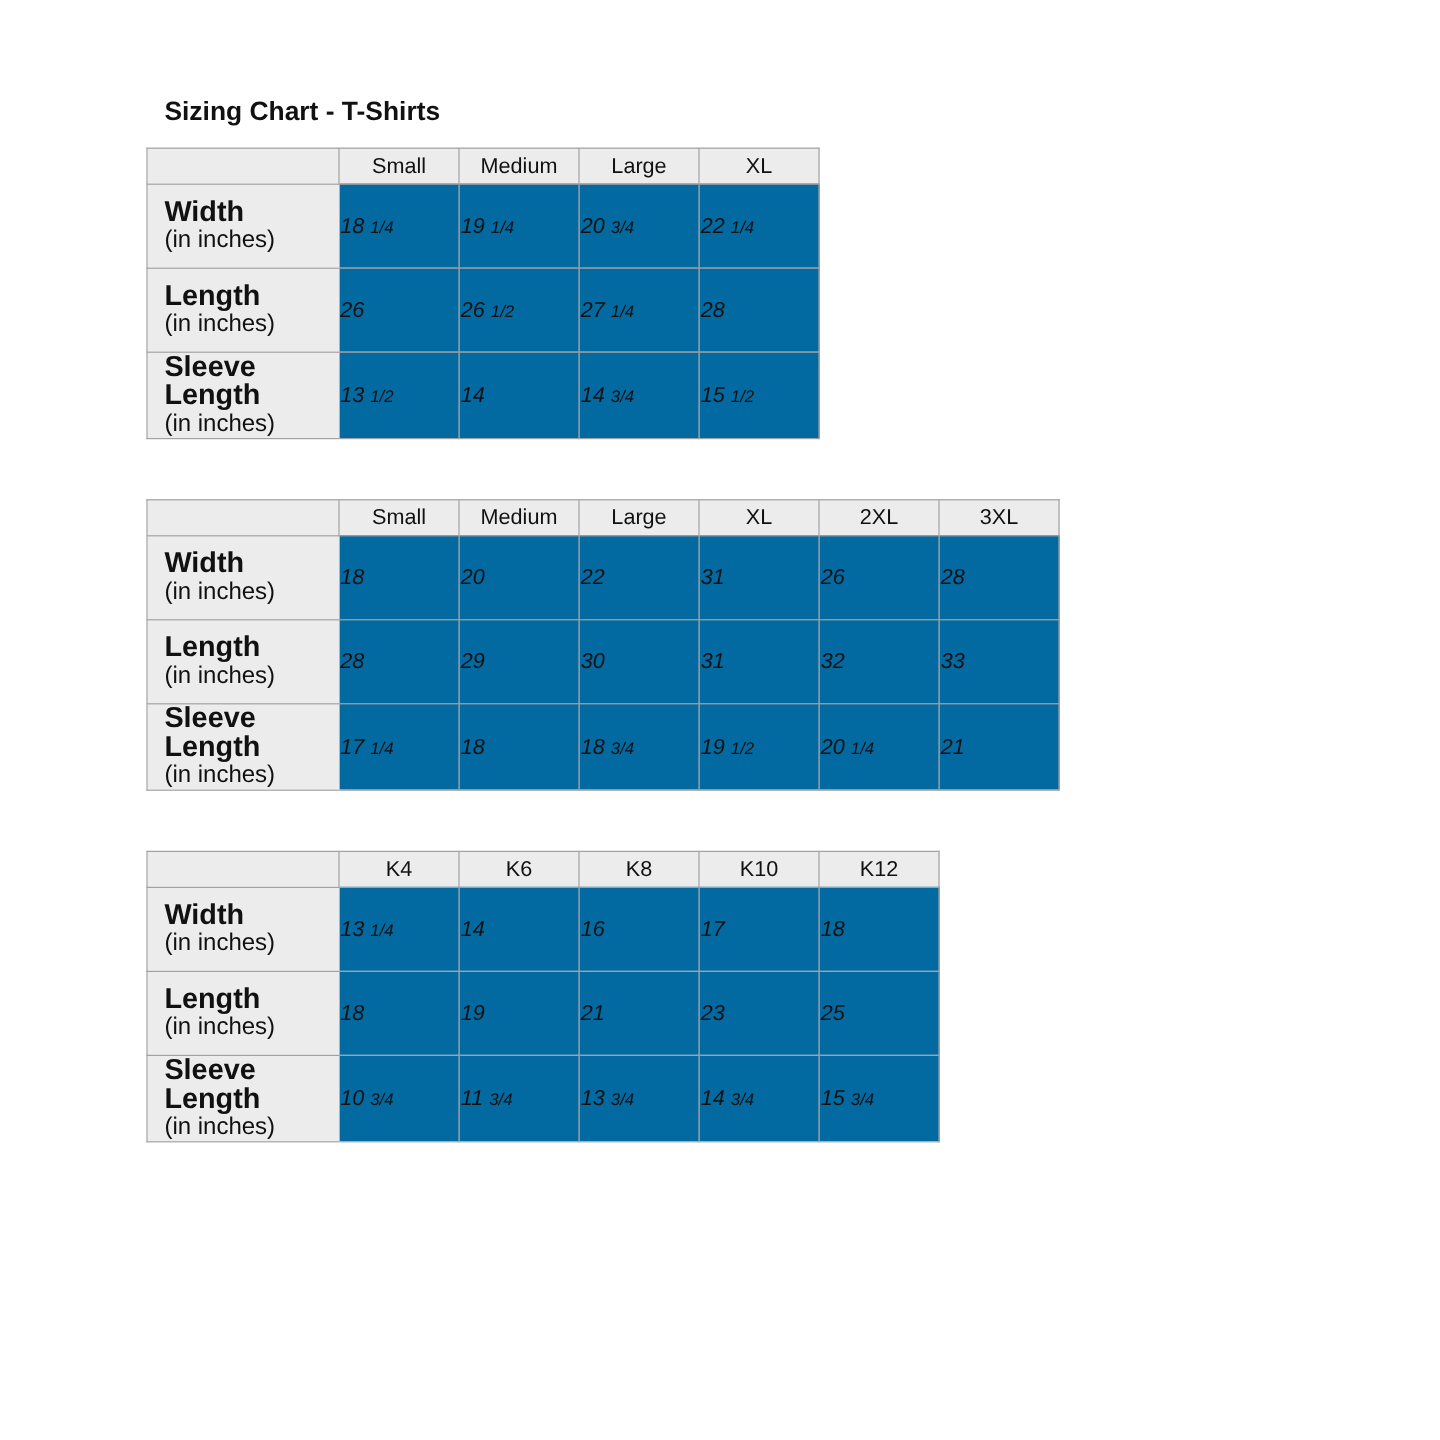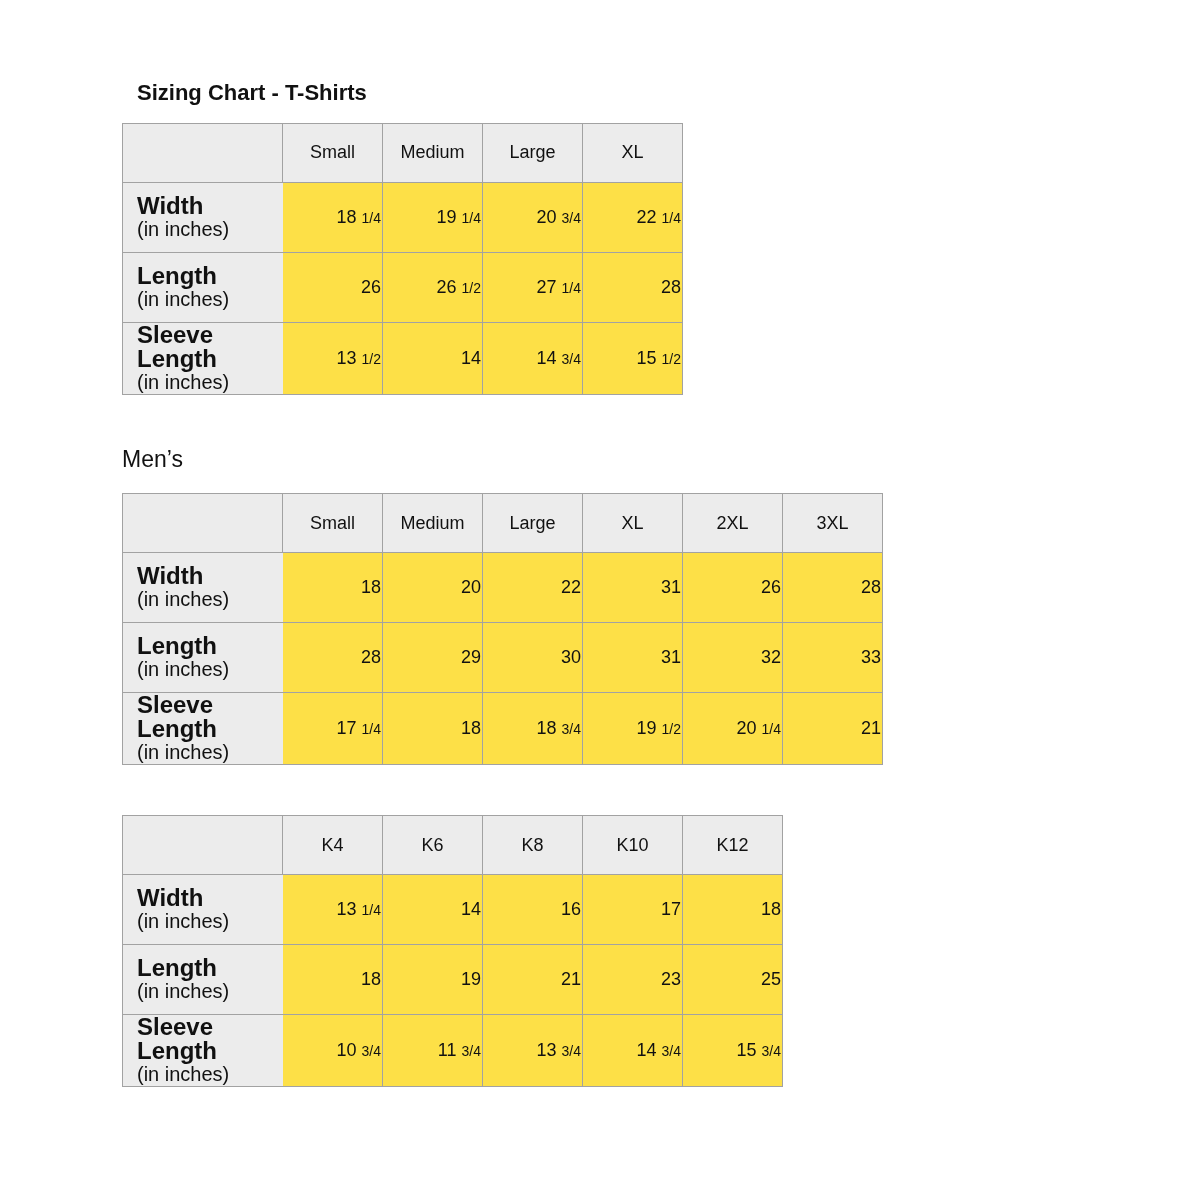--- a/index.html
+++ b/index.html
@@ -37,40 +37,41 @@
   }
   table.sizing-table th,
   table.sizing-table td{
     border:1px solid var(--border);
     font-size:18px;
     font-weight:400;
     color:var(--text);
   }
   table.sizing-table thead th{
     background:var(--cell-bg);
-    height:59px;
+    height:30px;
     text-align:center;
     padding:0 10px;
   }
   table.sizing-table thead th.blank{width:160px;}
   table.sizing-table thead th.colhead{width:100px;}
   table.sizing-table tbody th{
     background:var(--cell-bg);
     text-align:left;
     padding:0 14px;
     height:70px;
     vertical-align:middle;
     border-right:none;
   }
   table.sizing-table tbody td{
-    text-align:right;
+    text-align:left;
     vertical-align:middle;
     height:70px;
     width:100px;
-    background:#fde047;
+    background:#0369a1;
+    font-style:italic;
   }
   table.sizing-table tbody td.first{border-left:none;}
   .row-label-main{
     font-weight:700;
     font-size:24px;
     line-height:24px;
   }
   .row-label-sub{
     font-weight:400;
     font-size:20px;
@@ -127,21 +128,20 @@
             <td class="first">13 <span class="frac">1/2</span></td>
             <td>14</td>
             <td>14 <span class="frac">3/4</span></td>
             <td>15 <span class="frac">1/2</span></td>
           </tr>
         </tbody>
       </table>
   </section>
 
   <section class="size-section">
-    <h2 class="section-heading">Men’s</h2>
     <table class="sizing-table">
         <thead>
           <tr>
             <th class="blank"></th>
             <th class="colhead">Small</th>
             <th class="colhead">Medium</th>
             <th class="colhead">Large</th>
             <th class="colhead">XL</th>
             <th class="colhead">2XL</th>
             <th class="colhead">3XL</th>

